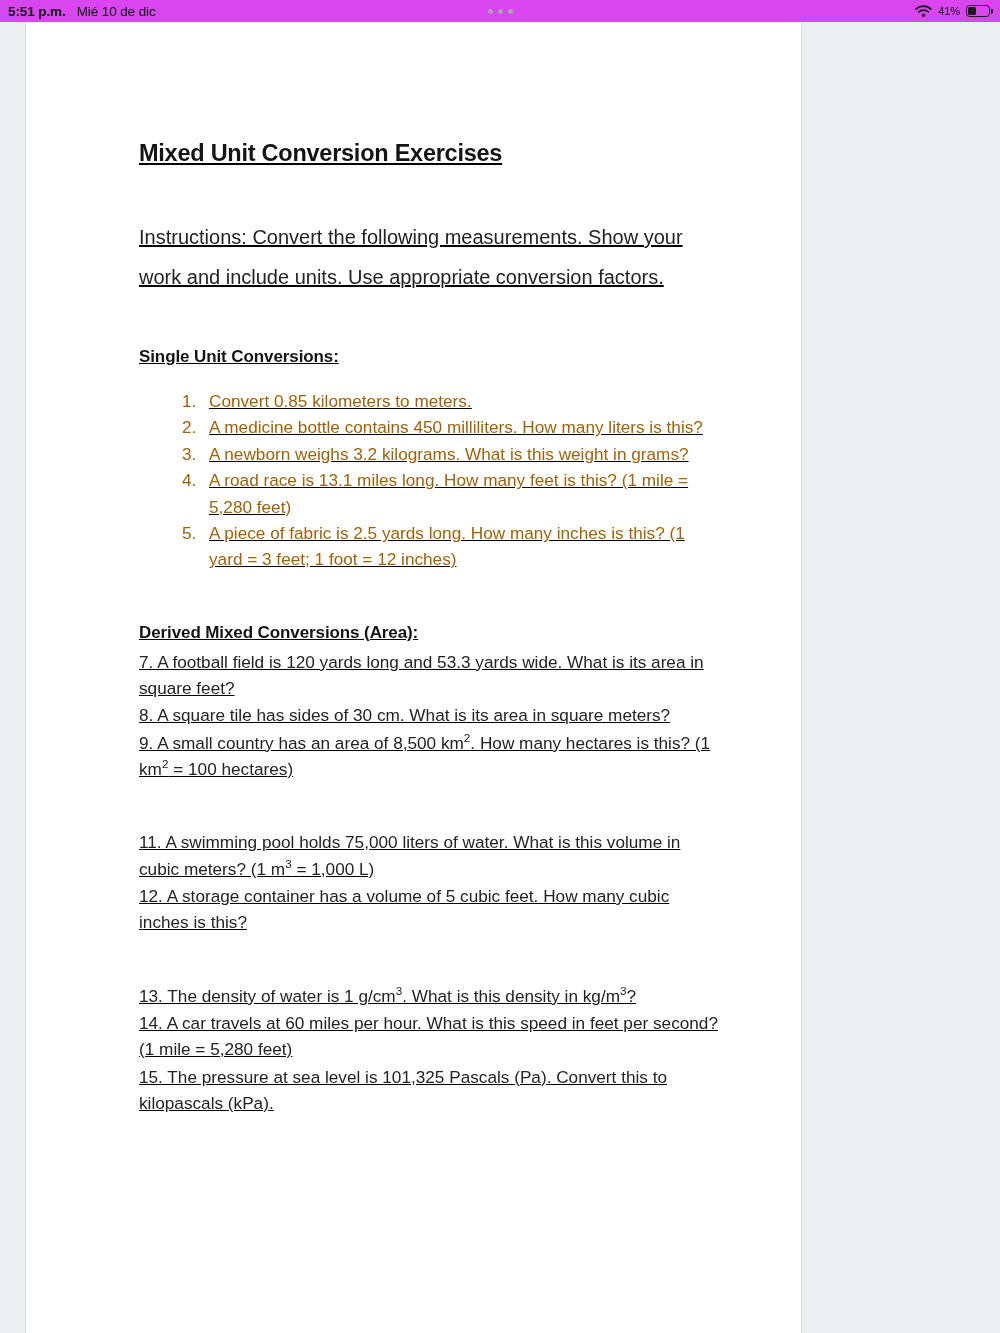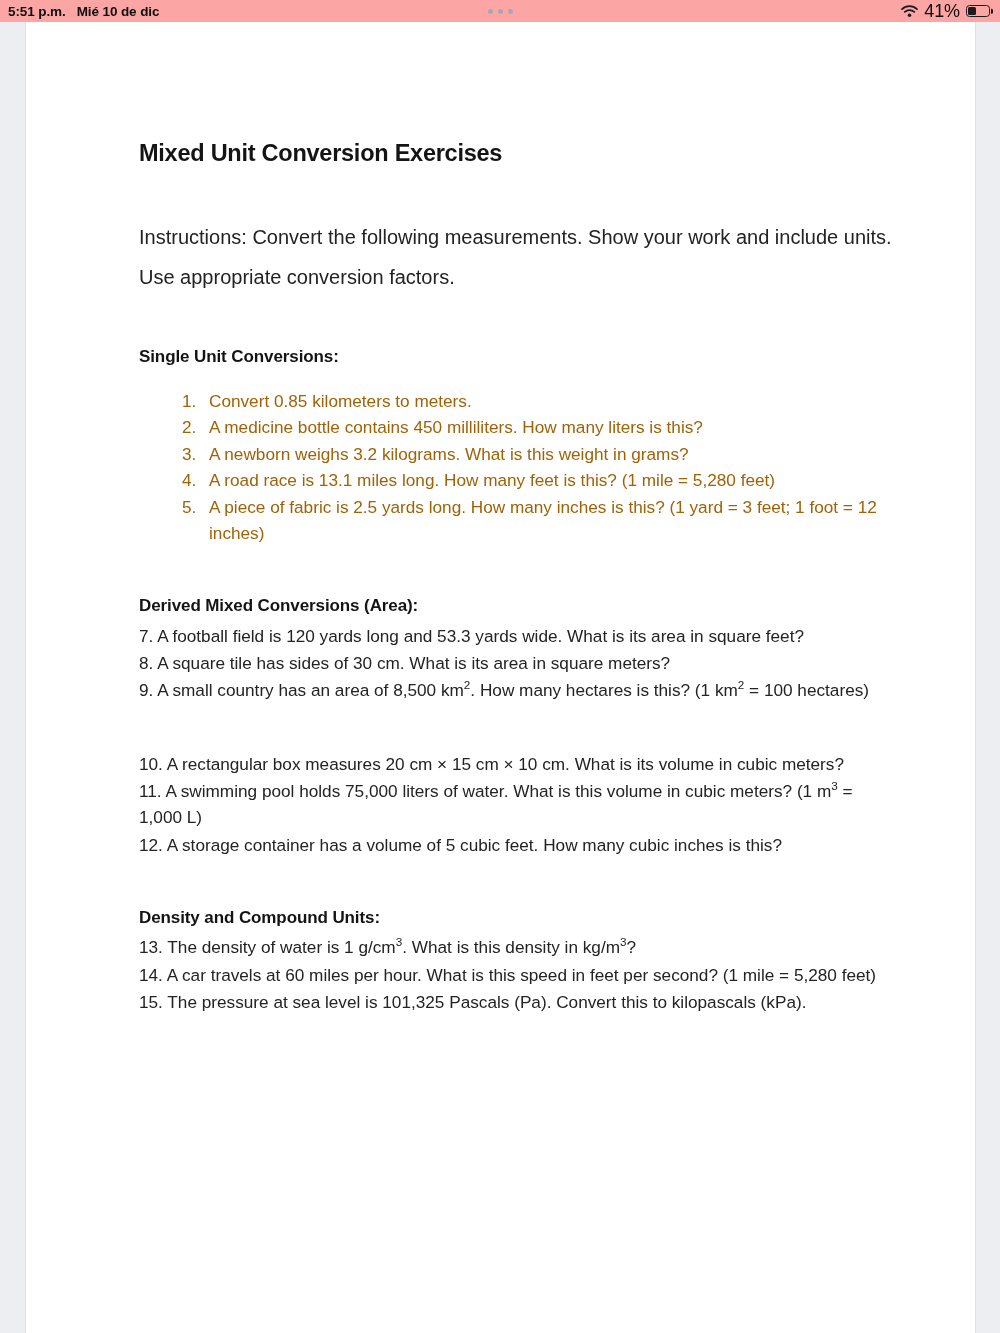--- a/index.html
+++ b/index.html
@@ -23,25 +23,25 @@
     width: 1000px;
     height: 22px;
     display: flex;
     align-items: center;
     padding: 0 10px 0 8px;
     font-size: 13.5px;
     font-weight: 600;
     color: #0d0d0d;
     letter-spacing: -0.1px;
     z-index: 10;
-    background: #fca5a5;
+    background: #d946ef;
   }
   .sb-left { display: flex; align-items: center; gap: 11px; white-space: nowrap; }
   .sb-time { font-weight: 600; }
-  .sb-date { font-weight: 700; }
+  .sb-date { font-weight: 400; }
 
   .sb-center {
     position: absolute;
     left: 0; right: 0;
     display: flex;
     justify-content: center;
     align-items: center;
     gap: 5px;
     pointer-events: none;
   }
@@ -52,21 +52,21 @@
   }
 
   .sb-right {
     margin-left: auto;
     display: flex;
     align-items: center;
     gap: 6px;
     white-space: nowrap;
   }
   .wifi-icon { display: block; }
-  .sb-batt-pct { font-weight: 500; font-size: 18px; }
+  .sb-batt-pct { font-weight: 500; font-size: 11px; }
 
   .battery {
     position: relative;
     width: 24px;
     height: 12px;
     border: 1.4px solid #1c1c1e;
     border-radius: 3.5px;
     display: flex;
     align-items: center;
     padding: 1.4px;
@@ -86,25 +86,26 @@
     height: 100%;
     background: #1c1c1e;
     border-radius: 1.5px;
   }
 
   
   .page {
     position: absolute;
     top: 22px;
     left: 26px;
-    width: 949px;
+    width: 775px;
     height: 1311px;
     background: #ffffff;
     box-shadow: 0 0 0 1px rgba(0,0,0,0.055);
     overflow: hidden;
+    text-decoration: underline;
   }
 
   .doc {
     padding: 118px 79px 0 113px;
     color: #1d1d1f;
   }
 
   .doc-title {
     font-size: 23.5px;
     font-weight: 700;
@@ -208,26 +209,24 @@
             <li>A piece of fabric is 2.5 yards long. How many inches is this? (1 yard = 3 feet; 1 foot = 12 inches)</li>
           </ol>
         </div>
         <div class="section">
           <div class="section-heading">Derived Mixed Conversions (Area):</div>
           <p class="q-line">7. A football field is 120 yards long and 53.3 yards wide. What is its area in square feet?</p>
           <p class="q-line">8. A square tile has sides of 30 cm. What is its area in square meters?</p>
           <p class="q-line">9. A small country has an area of 8,500 km<sup>2</sup>. How many hectares is this? (1 km<sup>2</sup> = 100 hectares)</p>
         </div>
         <div class="section">
-          <p class="q-line">10. A rectangular box measures 20 cm × 15 cm × 10 cm. What is its volume in cubic meters?</p>
           <p class="q-line">11. A swimming pool holds 75,000 liters of water. What is this volume in cubic meters? (1 m<sup>3</sup> = 1,000 L)</p>
           <p class="q-line">12. A storage container has a volume of 5 cubic feet. How many cubic inches is this?</p>
         </div>
         <div class="section">
-          <div class="section-heading">Density and Compound Units:</div>
           <p class="q-line">13. The density of water is 1 g/cm<sup>3</sup>. What is this density in kg/m<sup>3</sup>?</p>
           <p class="q-line">14. A car travels at 60 miles per hour. What is this speed in feet per second? (1 mile = 5,280 feet)</p>
           <p class="q-line">15. The pressure at sea level is 101,325 Pascals (Pa). Convert this to kilopascals (kPa).</p>
         </div>
       </div>
 
   </div>
 </div>
 
 </body></html>

